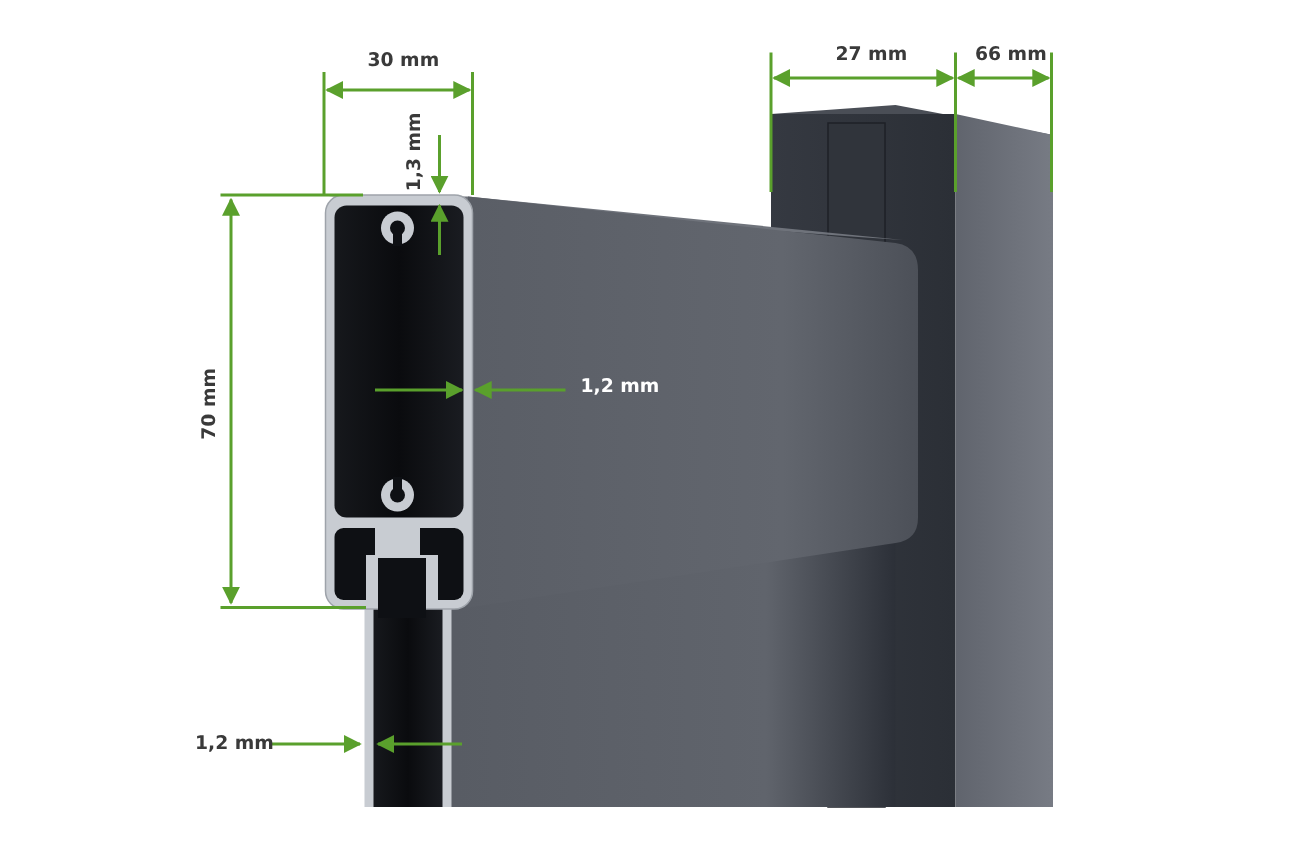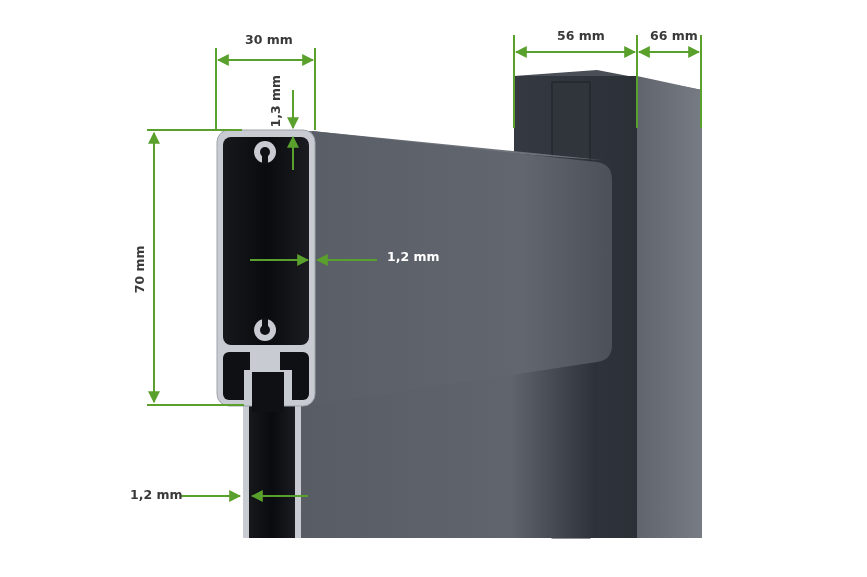--- a/index.html
+++ b/index.html
@@ -119,15 +119,15 @@
       <line x1="627" y1="52" x2="687" y2="52" marker-start="url(#arrowEnd)" marker-end="url(#arrowEnd)"></line>
     </g>
   </svg>
 
   
   <span class="label" style="left:233px; top:34px;">30 mm</span>
   <span class="label vertical" style="left:238px; top:95px;">1,3 mm</span>
   <span class="label vertical" style="left:104px; top:263px;">70 mm</span>
   <span class="label light" style="left:375px; top:251px;">1,2 mm</span>
   <span class="label" style="left:118px; top:489px;">1,2 mm</span>
-  <span class="label" style="left:545px; top:30px;">56 mm</span>
+  <span class="label" style="left:545px; top:30px;">27 mm</span>
   <span class="label" style="left:638px; top:30px;">66 mm</span>
 </div>
 
 </body></html>

